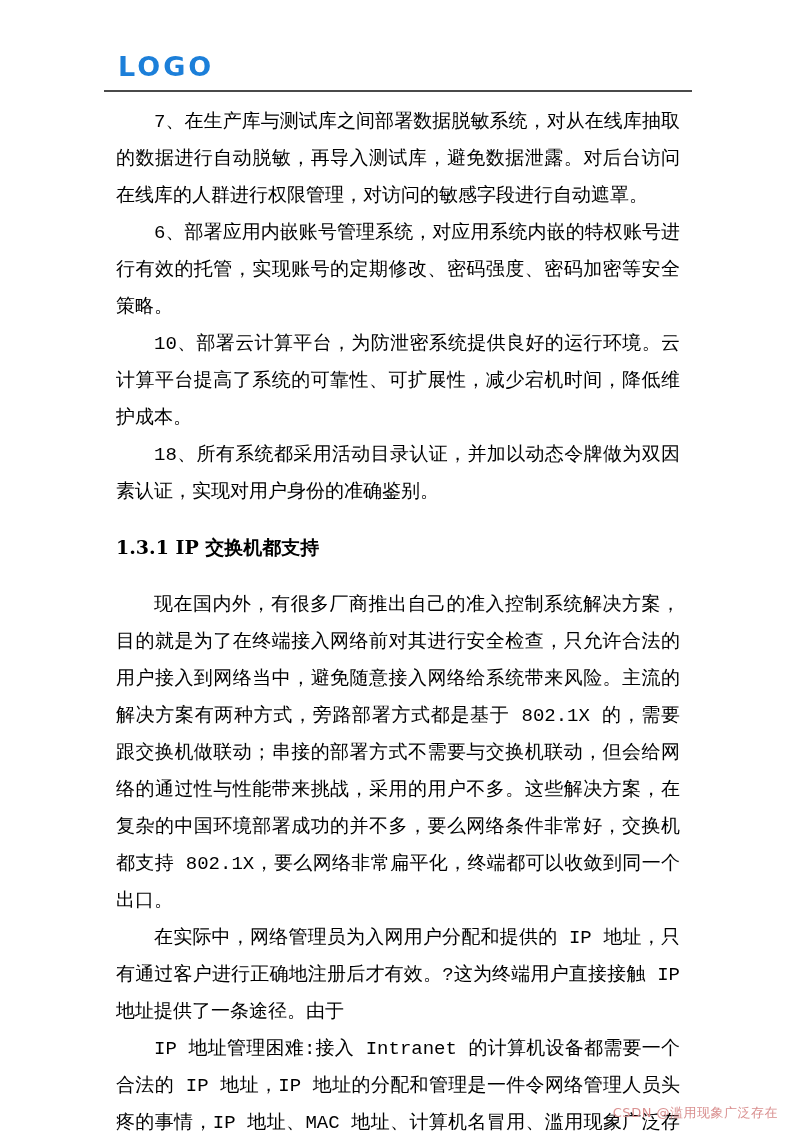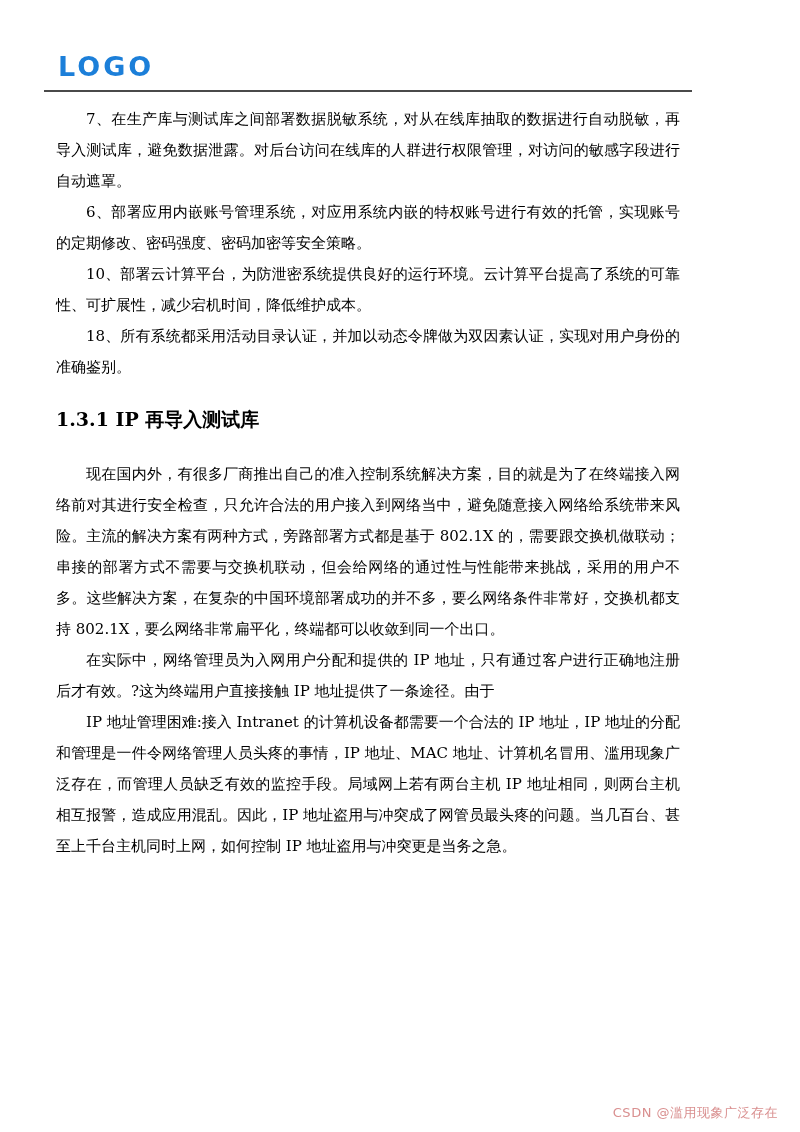--- a/index.html
+++ b/index.html
@@ -12,45 +12,46 @@
     background: #ffffff;
     position: relative;
     overflow: hidden;
     color: #000000;
     font-family: "DejaVu Serif", "Liberation Serif", serif;
   }
   .page {
     box-sizing: border-box;
     width: 800px;
     height: 1132px;
-    padding: 52px 120px 0 56px;
+    padding: 52px 120px 0 116px;
     position: relative;
   }
   .logo {
     font-family: "DejaVu Sans", "Liberation Sans", sans-serif;
     font-weight: bold;
     font-size: 27px;
     letter-spacing: 3px;
     color: #1c7fd9;
     margin-left: 2px;
     line-height: 1.1;
   }
   .header-rule {
     border: none;
     border-top: 2px solid #4a4a4a;
     margin: 8px -12px 12px -12px;
     height: 0;
   }
   .content p {
     margin: 0;
-    font-size: 15px;
-    line-height: 31px;
+    font-size: 19px;
+    line-height: 37px;
     text-align: justify;
     text-indent: 2em;
     word-break: break-all;
+    font-family: Liberation Mono, monospace;
   }
   h2.section-heading {
     font-size: 19px;
     font-weight: bold;
     margin: 24px 0 26px 0;
     font-family: "DejaVu Serif", "Liberation Serif", serif;
     color: #000000;
     text-indent: 0;
   }
   .watermark {
@@ -76,21 +77,21 @@
 
     <p>7、在生产库与测试库之间部署数据脱敏系统，对从在线库抽取的数据进行自动脱敏，再导入测试库，避免数据泄露。对后台访问在线库的人群进行权限管理，对访问的敏感字段进行自动遮罩。</p>
 
     <p>6、部署应用内嵌账号管理系统，对应用系统内嵌的特权账号进行有效的托管，实现账号的定期修改、密码强度、密码加密等安全策略。</p>
 
 
     <p>10、部署云计算平台，为防泄密系统提供良好的运行环境。云计算平台提高了系统的可靠性、可扩展性，减少宕机时间，降低维护成本。</p>
 
     <p>18、所有系统都采用活动目录认证，并加以动态令牌做为双因素认证，实现对用户身份的准确鉴别。</p>
 
-    <h2 class="section-heading">1.3.1 IP 再导入测试库</h2>
+    <h2 class="section-heading">1.3.1 IP 交换机都支持</h2>
 
     <p>现在国内外，有很多厂商推出自己的准入控制系统解决方案，目的就是为了在终端接入网络前对其进行安全检查，只允许合法的用户接入到网络当中，避免随意接入网络给系统带来风险。主流的解决方案有两种方式，旁路部署方式都是基于 802.1X 的，需要跟交换机做联动；串接的部署方式不需要与交换机联动，但会给网络的通过性与性能带来挑战，采用的用户不多。这些解决方案，在复杂的中国环境部署成功的并不多，要么网络条件非常好，交换机都支持 802.1X，要么网络非常扁平化，终端都可以收敛到同一个出口。</p>
 
     <p>在实际中，网络管理员为入网用户分配和提供的 IP 地址，只有通过客户进行正确地注册后才有效。?这为终端用户直接接触 IP 地址提供了一条途径。由于</p>
 
     <p>IP 地址管理困难:接入 Intranet 的计算机设备都需要一个合法的 IP 地址，IP 地址的分配和管理是一件令网络管理人员头疼的事情，IP 地址、MAC 地址、计算机名冒用、滥用现象广泛存在，而管理人员缺乏有效的监控手段。局域网上若有两台主机 IP 地址相同，则两台主机相互报警，造成应用混乱。因此，IP 地址盗用与冲突成了网管员最头疼的问题。当几百台、甚至上千台主机同时上网，如何控制 IP 地址盗用与冲突更是当务之急。</p>
 
   </div>
 
   <div class="watermark">CSDN @滥用现象广泛存在</div>

